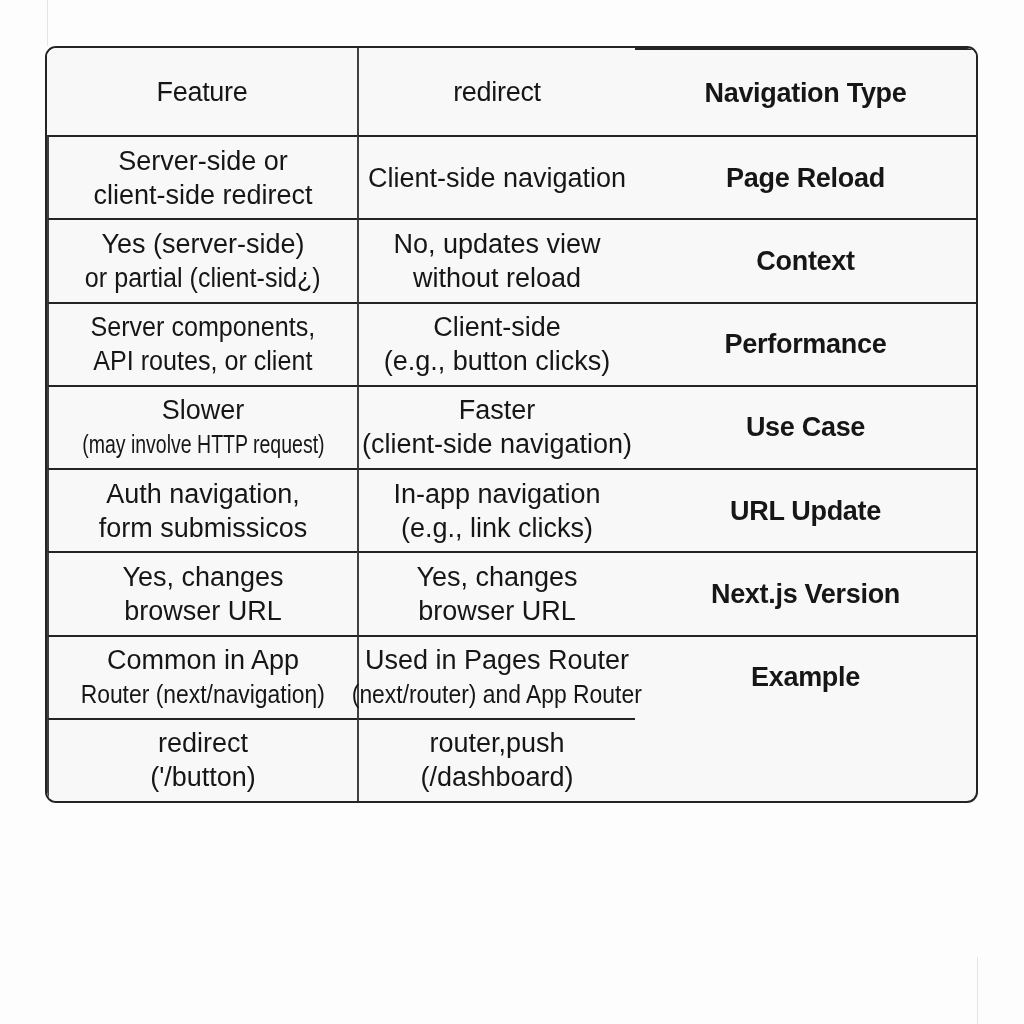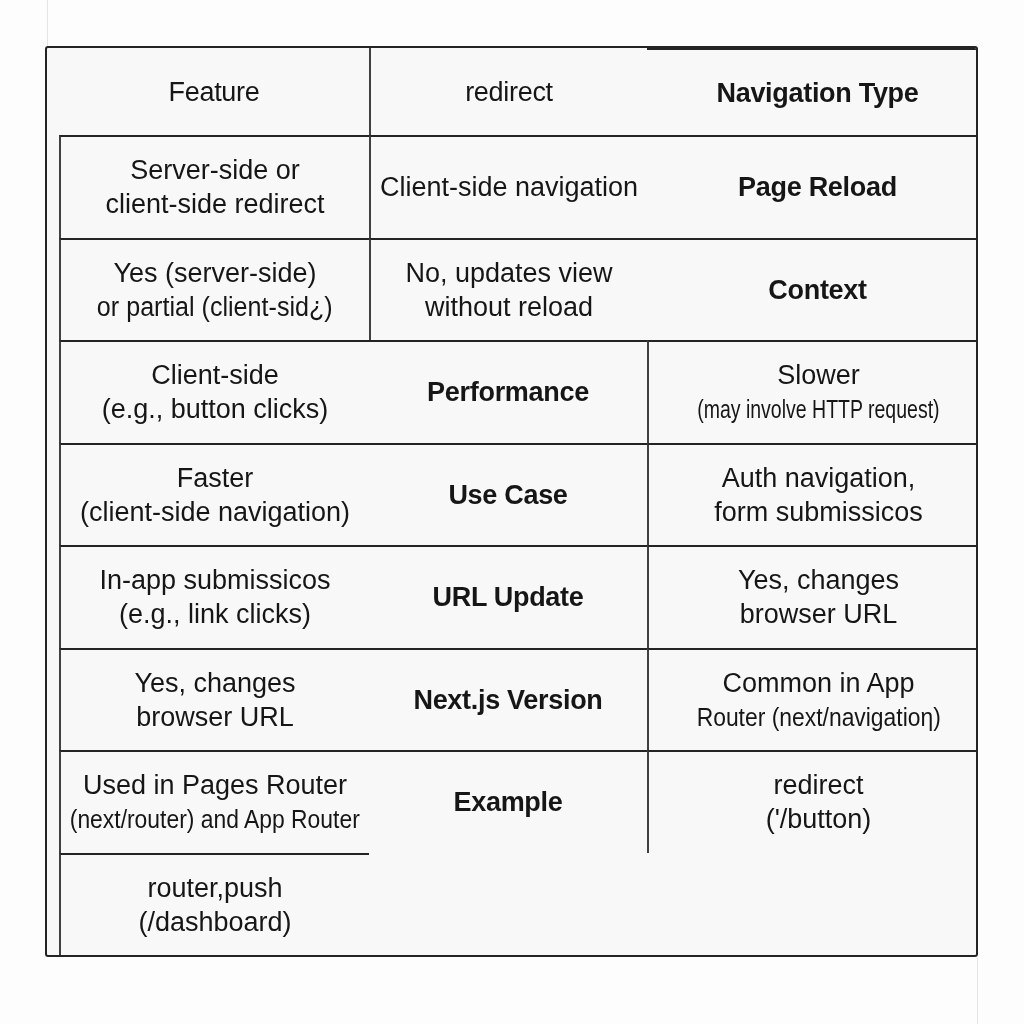--- a/index.html
+++ b/index.html
@@ -11,30 +11,29 @@
     position:relative;
     overflow:hidden;
   }
   .artifact-line { position:absolute; width:1px; background:#e4e4e4; }
   #artifact-top { left:47px; top:0; height:46px; }
   #artifact-bottom { left:977px; top:957px; height:67px; }
 
   .table-wrap {
     position:absolute;
     left:45px; top:46px;
-    width:933px; height:911px;
+    width:933px; height:757px;
     box-sizing:border-box;
     border:2.5px solid #242424;
-    border-radius:3px;
+    border-radius:11px;
     background:#f8f8f8;
     overflow:hidden;
     display:grid;
     grid-template-columns: 310px 278px 341px;
     grid-template-rows: 87px repeat(8, 1fr);
-    padding-left: 12px;
   }
   .cell {
     display:flex;
     flex-direction:column;
     justify-content:center;
     align-items:center;
     text-align:center;
     box-sizing:border-box;
     border-top:2px solid #242424;
     border-left:2px solid #404040;
@@ -105,20 +104,24 @@
   </div>
   <div class="cell">
     <span class="line">No, updates view</span>
     <span class="line">without reload</span>
   </div>
 
   <div class="cell colfirst feat">
     <span class="line">Context</span>
   </div>
   <div class="cell">
+    <span class="line cond-soft">Server components,</span>
+    <span class="line cond-soft">API routes, or client</span>
+  </div>
+  <div class="cell">
     <span class="line">Client-side</span>
     <span class="line">(e.g., button clicks)</span>
   </div>
 
   <div class="cell colfirst feat">
     <span class="line">Performance</span>
   </div>
   <div class="cell">
     <span class="line">Slower</span>
     <span class="line cond-strong">(may involve HTTP request)</span>
@@ -129,21 +132,21 @@
   </div>
 
   <div class="cell colfirst feat">
     <span class="line">Use Case</span>
   </div>
   <div class="cell">
     <span class="line">Auth navigation,</span>
     <span class="line">form submissicos</span>
   </div>
   <div class="cell">
-    <span class="line">In-app submissicos</span>
+    <span class="line">In-app navigation</span>
     <span class="line">(e.g., link clicks)</span>
   </div>
 
   <div class="cell colfirst feat">
     <span class="line">URL Update</span>
   </div>
   <div class="cell">
     <span class="line">Yes, changes</span>
     <span class="line">browser URL</span>
   </div>

